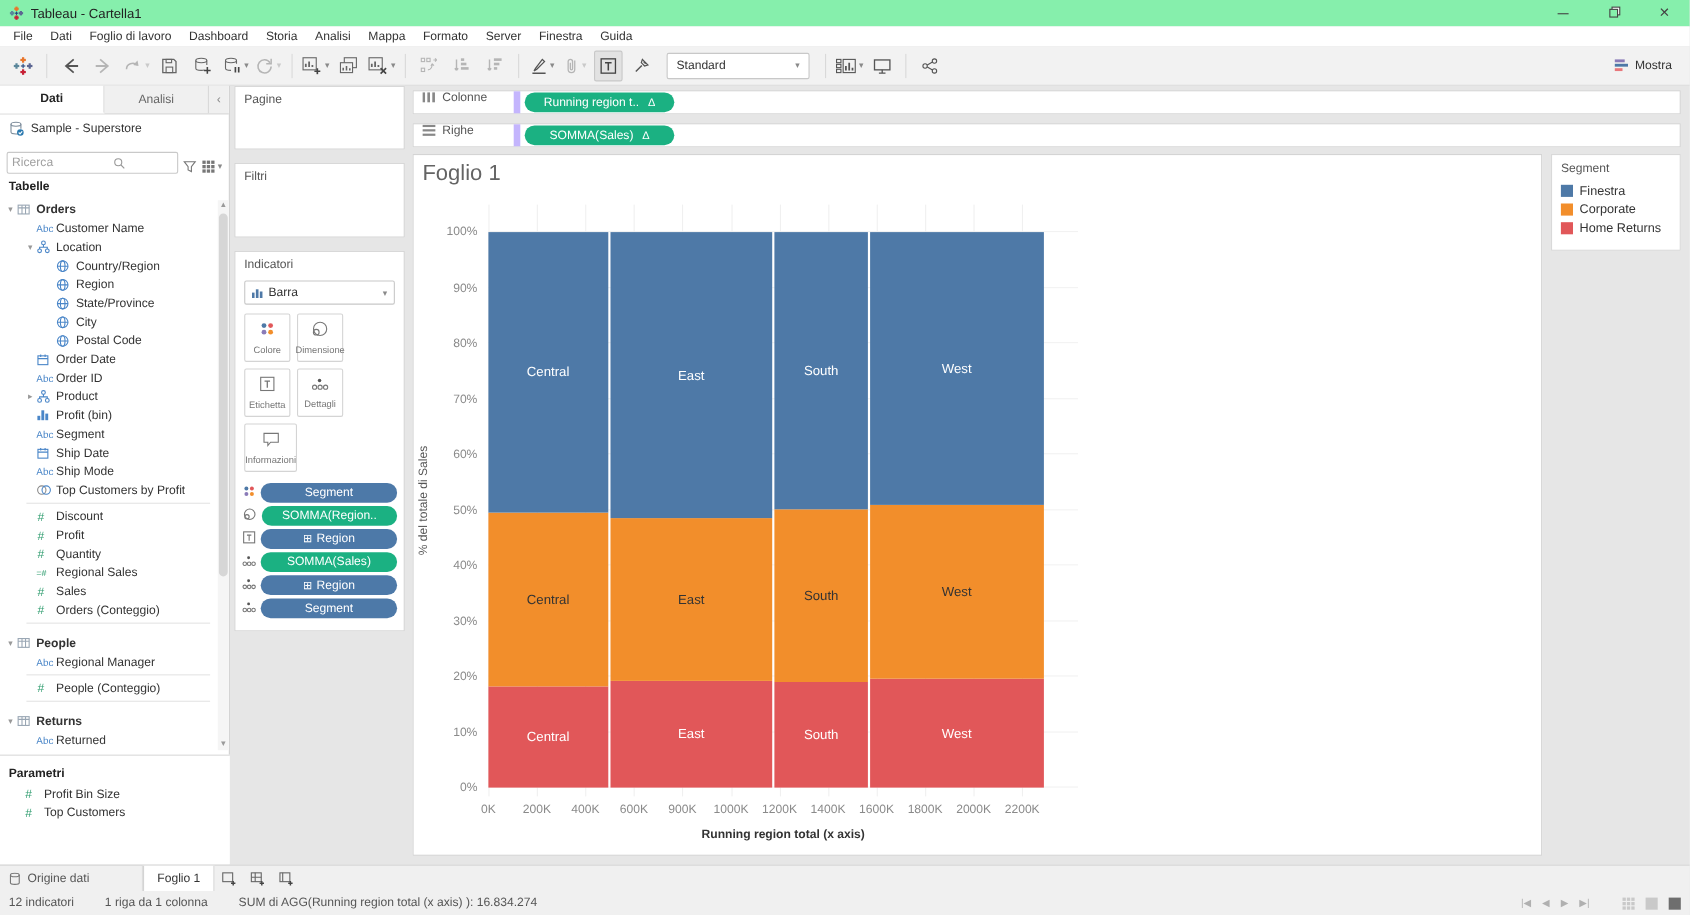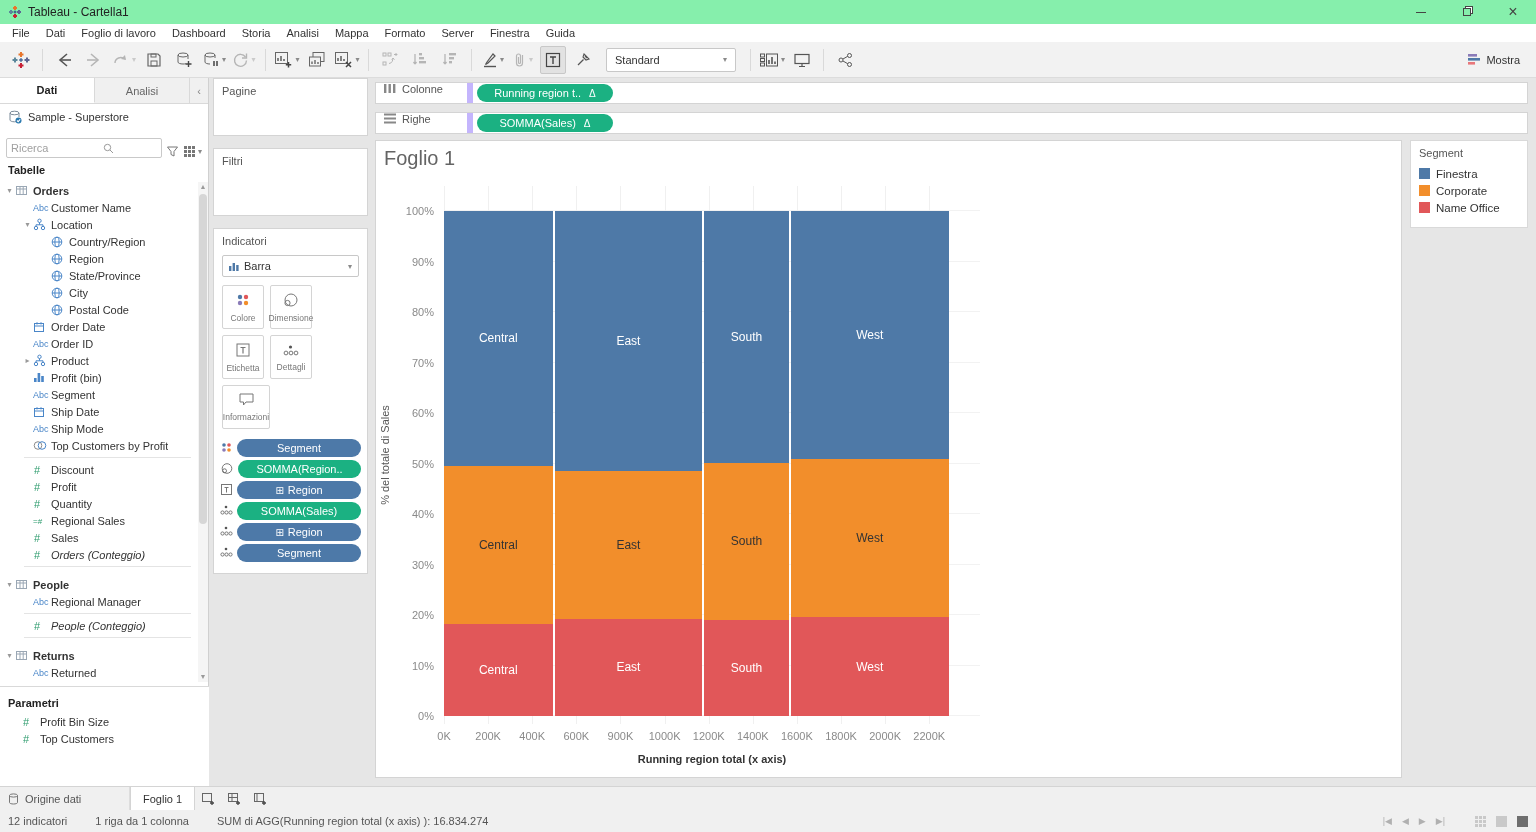--- a/index.html
+++ b/index.html
@@ -46,21 +46,21 @@
   .search-box { flex:1; height:20px; border:1px solid #c9c9c9; border-radius:2px; display:flex; align-items:center; padding:0 4px; background:#fff; }
   .search-box input { border:none; outline:none; width:92px; font-size:11px; font-family:inherit; color:#333; }
   .search-box input::placeholder { color:#a0a0a0; }
   .tables-header { height:24px; display:flex; align-items:center; padding:0 8px; font-weight:bold; color:#222; }
   .fields-scroll { position:absolute; left:0; top:104px; width:199px; height:500px; overflow:hidden; }
   .field-row { display:flex; align-items:center; height:17px; padding-right:4px; }
   .field-row .expander { width:11px; text-align:center; color:#999; font-size:8px; flex:none; }
   .field-row .ficon { width:18px; flex:none; display:flex; justify-content:flex-start; }
   .field-row .flabel { white-space:nowrap; overflow:hidden; }
   .field-row.bold .flabel { font-weight:bold; }
-  .field-row.italic .flabel { font-style:italic; }
+  .field-row.italic .flabel { }
   .field-divider { height:1px; background:#e4e4e4; margin:3px 8px 3px 24px; }
   .group-gap { height:6px; }
   .vscroll { position:absolute; right:0; top:104px; width:10px; height:500px; background:#f5f5f5; }
   .vscroll .arr { position:absolute; left:0; width:10px; height:10px; color:#9a9a9a; font-size:7px; text-align:center; line-height:10px; }
   .vscroll .thumb { position:absolute; left:1px; width:8px; top:12px; height:330px; background:#d6d6d6; border-radius:4px; }
   .param-section { position:absolute; left:0; bottom:0; width:209px; height:100px; border-top:1px solid #d9d9d9; background:#fff; padding-top:6px; }
   .param-header { padding:4px 8px; font-weight:bold; color:#222; }
 
   
   .shelf-col { position:absolute; left:213px; top:0; width:155px; height:708px; }
@@ -973,21 +973,21 @@
             <div class="legend-item">
               <span class="legend-swatch" style="background: rgb(78, 121, 167);"></span>
               <span>Finestra</span>
             </div>
             <div class="legend-item">
               <span class="legend-swatch" style="background: rgb(242, 142, 43);"></span>
               <span>Corporate</span>
             </div>
             <div class="legend-item">
               <span class="legend-swatch" style="background: rgb(225, 87, 89);"></span>
-              <span>Name Office</span>
+              <span>Home Returns</span>
             </div>
           </div>
       </div>
     </div>
   </div>
 
   <div class="tabsbar">
     <div class="ds-tab">
       <svg width="11" height="12" viewBox="0 0 11 12">
           <ellipse cx="5.5" cy="2.5" rx="4" ry="1.6" stroke="#777" fill="none"></ellipse>

